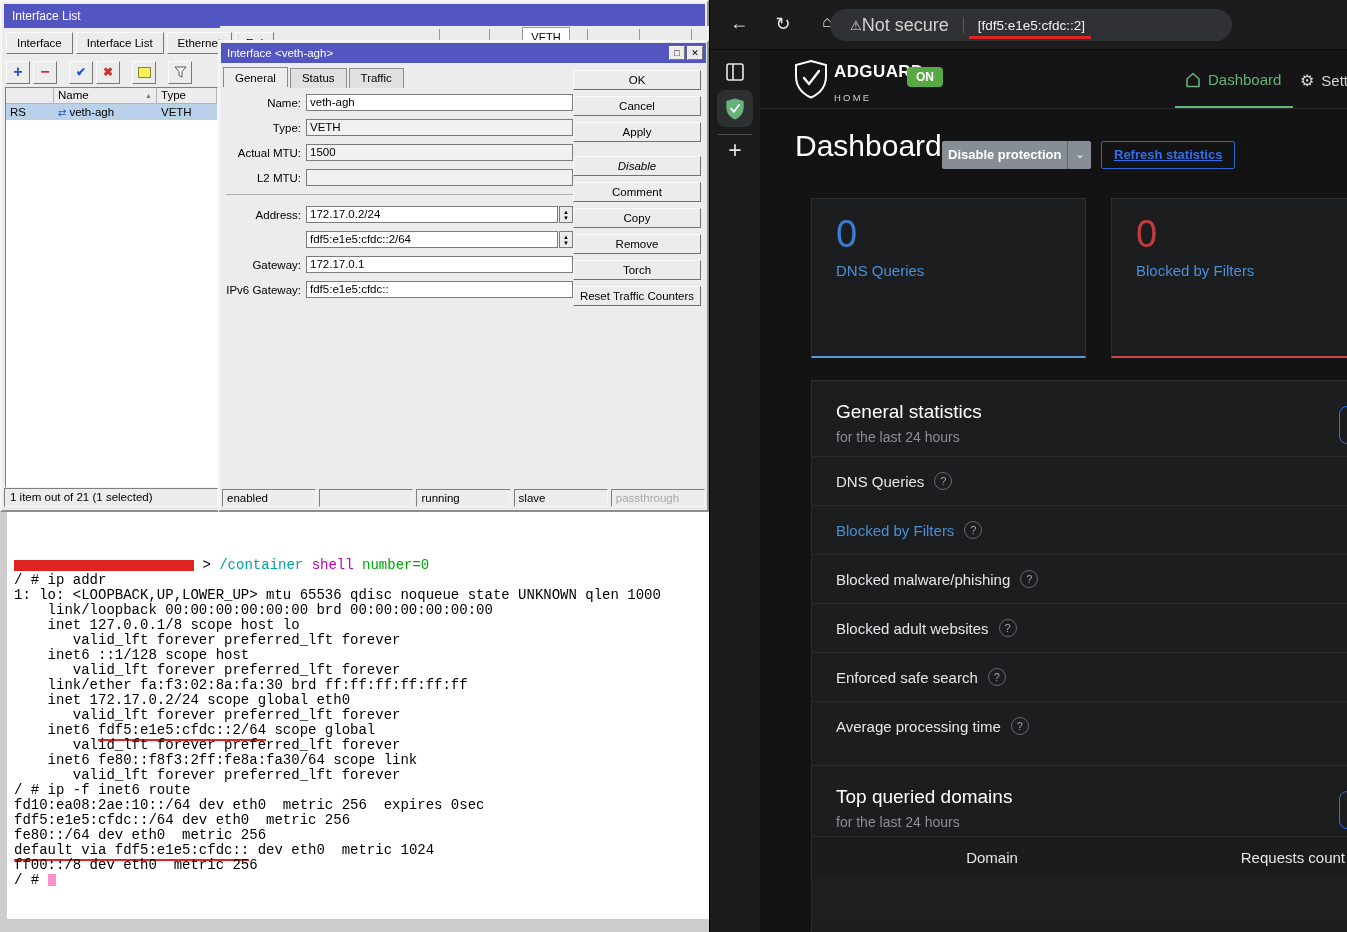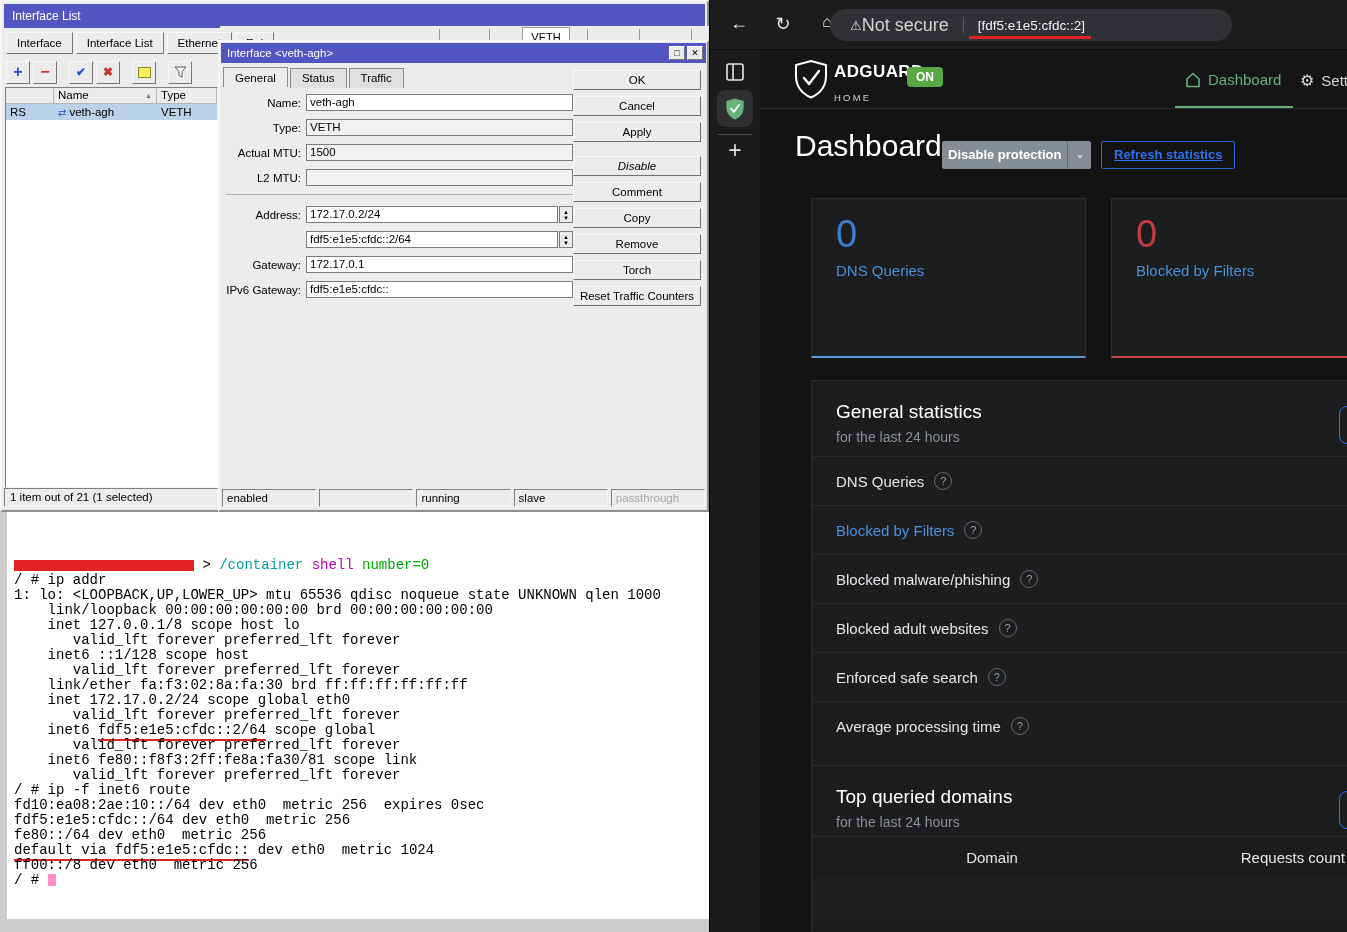--- a/index.html
+++ b/index.html
@@ -283,21 +283,21 @@
           <div class="tline"><span>    link/loopback 00:00:00:00:00:00 brd 00:00:00:00:00:00</span></div>
           <div class="tline"><span>    inet 127.0.0.1/8 scope host lo</span></div>
           <div class="tline"><span>       valid_lft forever preferred_lft forever</span></div>
           <div class="tline"><span>    inet6 ::1/128 scope host</span></div>
           <div class="tline"><span>       valid_lft forever preferred_lft forever</span></div>
           <div class="tline"><span>    link/ether fa:f3:02:8a:fa:30 brd ff:ff:ff:ff:ff:ff</span></div>
           <div class="tline"><span>    inet 172.17.0.2/24 scope global eth0</span></div>
           <div class="tline"><span>       valid_lft forever preferred_lft forever</span></div>
           <div class="tline"><span>    inet6 </span><span class="uline">fdf5:e1e5:cfdc::2/64</span><span> scope global</span></div>
           <div class="tline"><span>       valid_lft forever preferred_lft forever</span></div>
-          <div class="tline"><span>    inet6 fe80::f8f3:2ff:fe8a:fa30/81 scope link</span></div>
+          <div class="tline"><span>    inet6 fe80::f8f3:2ff:fe8a:fa30/64 scope link</span></div>
           <div class="tline"><span>       valid_lft forever preferred_lft forever</span></div>
           <div class="tline"><span>/ # ip -f inet6 route</span></div>
           <div class="tline"><span>fd10:ea08:2ae:10::/64 dev eth0  metric 256  expires 0sec</span></div>
           <div class="tline"><span>fdf5:e1e5:cfdc::/64 dev eth0  metric 256</span></div>
           <div class="tline"><span>fe80::/64 dev eth0  metric 256</span></div>
           <div class="tline"><span class="uline">default via fdf5:e1e5:cfdc::</span><span> dev eth0  metric 1024</span></div>
           <div class="tline"><span>ff00::/8 dev eth0  metric 256</span></div>
           <div class="tline"><span>/ # </span><span class="cursor"></span></div>
         </div>
     </div>

